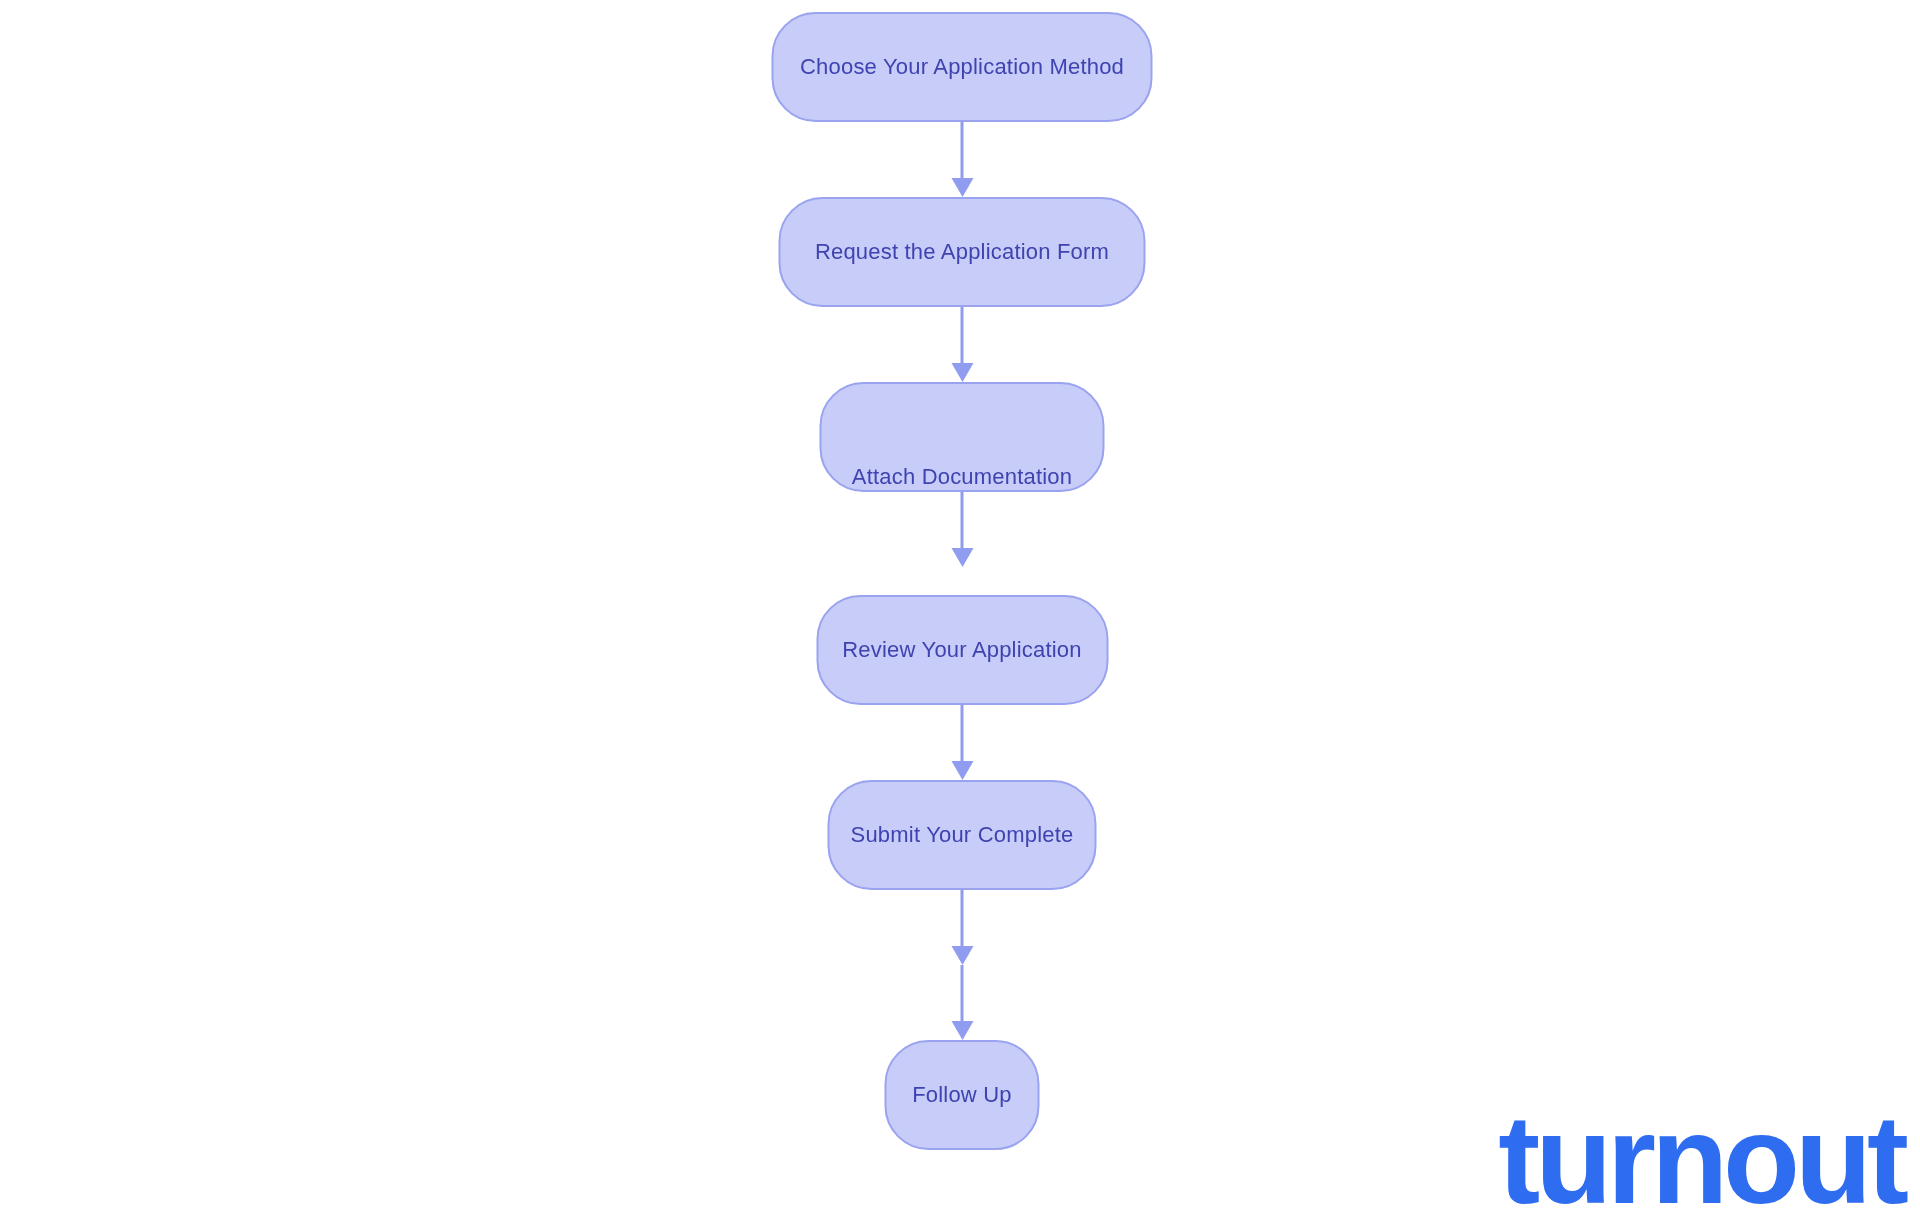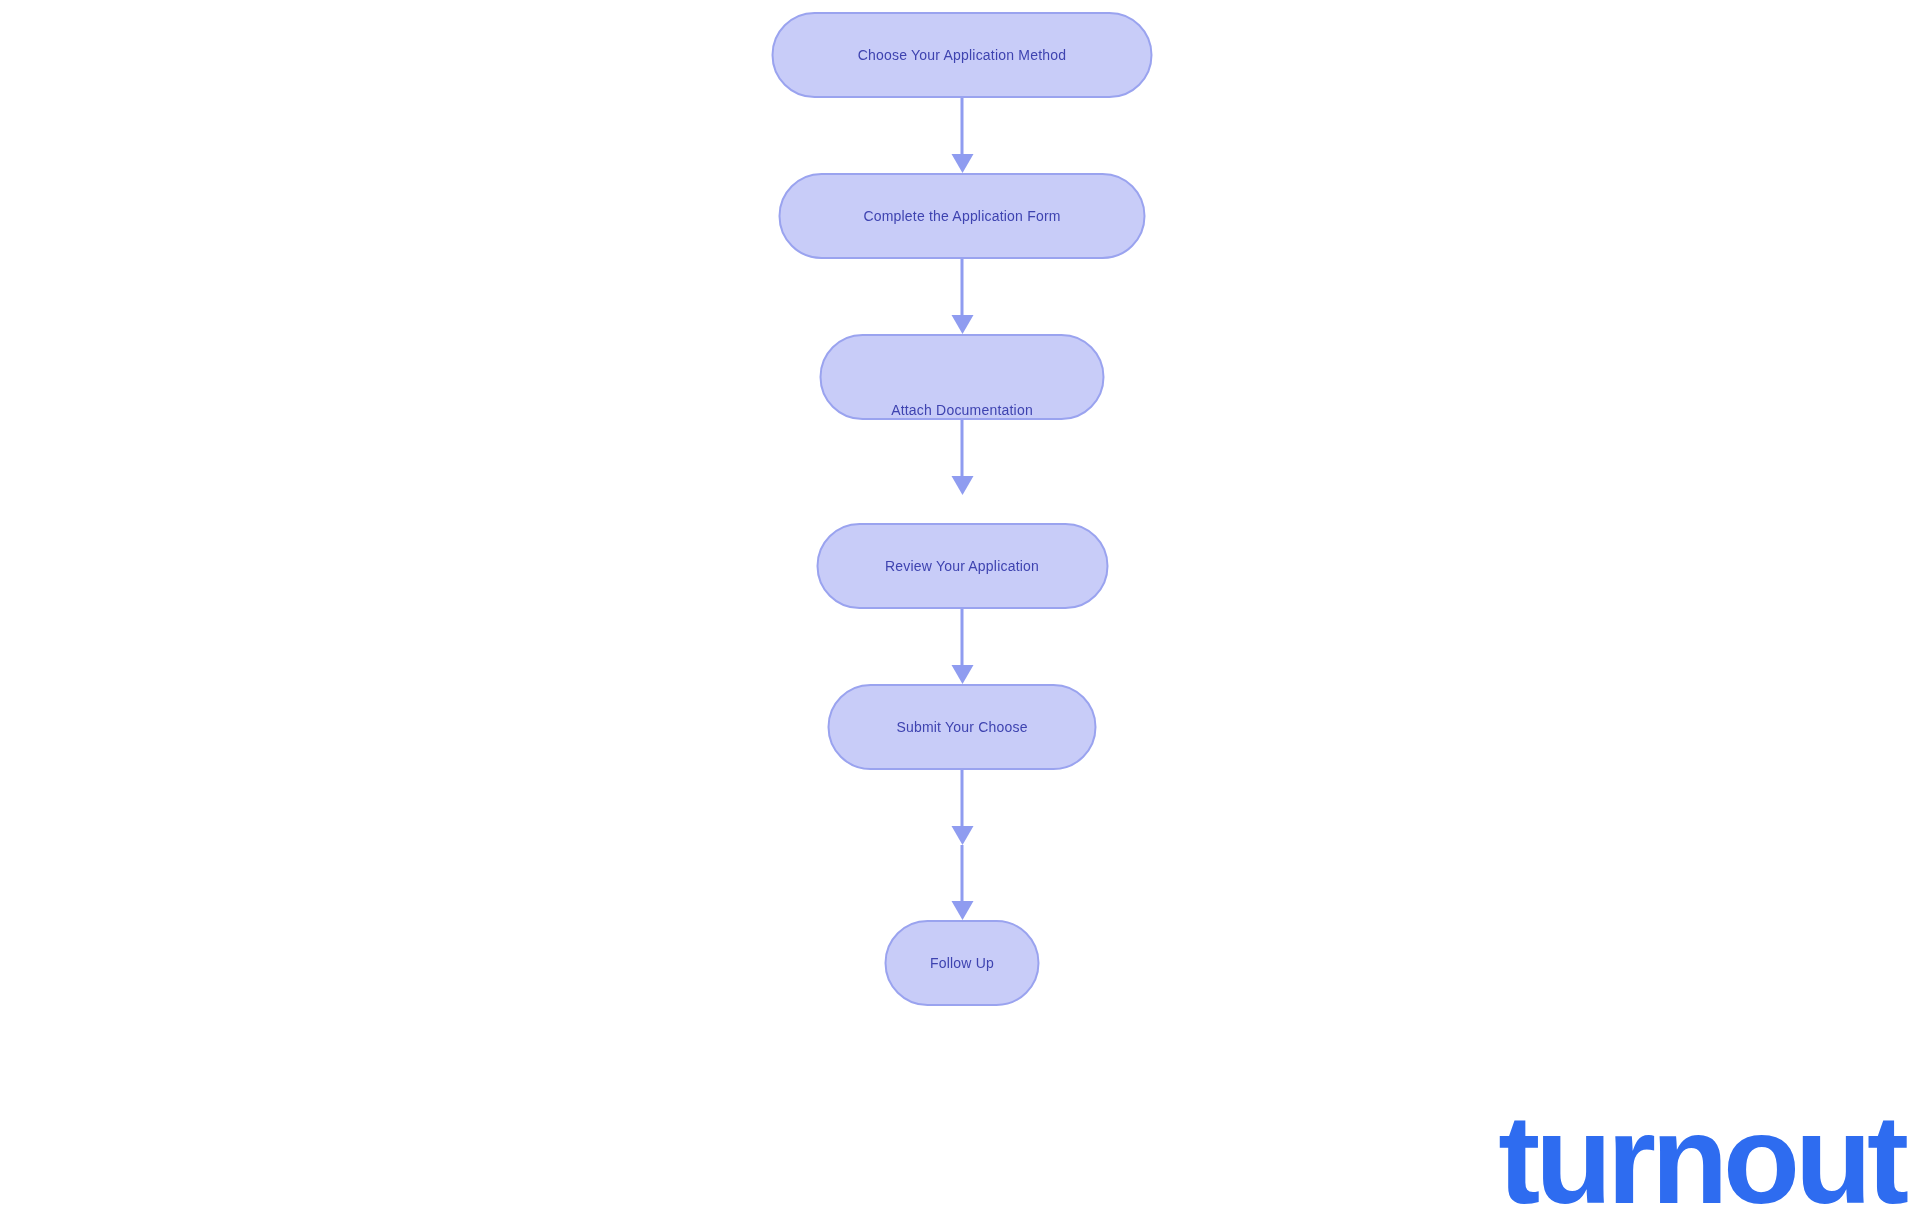--- a/index.html
+++ b/index.html
@@ -27,29 +27,29 @@
   .flow {
     position: absolute;
     top: 12px;
     left: 962px;
     transform: translateX(-50%);
     display: flex;
     flex-direction: column;
     align-items: center;
   }
   .node {
-    height: 86px;
+    height: 110px;
     border: 2px solid var(--node-border);
     background: var(--node-fill);
     color: var(--node-text);
     border-radius: 44px;
     display: flex;
     align-items: center;
     justify-content: center;
-    font-size: 14px;
+    font-size: 22px;
     letter-spacing: 0.2px;
     white-space: nowrap;
     flex: 0 0 auto;
   }
   .n1 { width: 381px; }
   .n2 { width: 367px; }
   .n3 { width: 285px; align-items: flex-end; }
   .n4 { width: 292px; margin-top: 28px; }
   .n5 { width: 269px; }
   .n6 { width: 183px; }
@@ -95,21 +95,21 @@
     <div class="node n1">
       <span>Choose Your Application Method</span>
     </div>
 
     <div class="arrow">
       <div class="line"></div>
       <div class="head"></div>
     </div>
 
     <div class="node n2">
-      <span>Complete the Application Form</span>
+      <span>Request the Application Form</span>
     </div>
 
     <div class="arrow">
       <div class="line"></div>
       <div class="head"></div>
     </div>
 
     <div class="node n3">
       <span>Attach Documentation</span>
     </div>
@@ -122,21 +122,21 @@
     <div class="node n4">
       <span>Review Your Application</span>
     </div>
 
     <div class="arrow">
       <div class="line"></div>
       <div class="head"></div>
     </div>
 
     <div class="node n5">
-      <span>Submit Your Choose</span>
+      <span>Submit Your Complete</span>
     </div>
 
     <div class="arrow">
       <div class="line"></div>
       <div class="head"></div>
     </div>
 
 
     <div class="arrow">
       <div class="line"></div>

